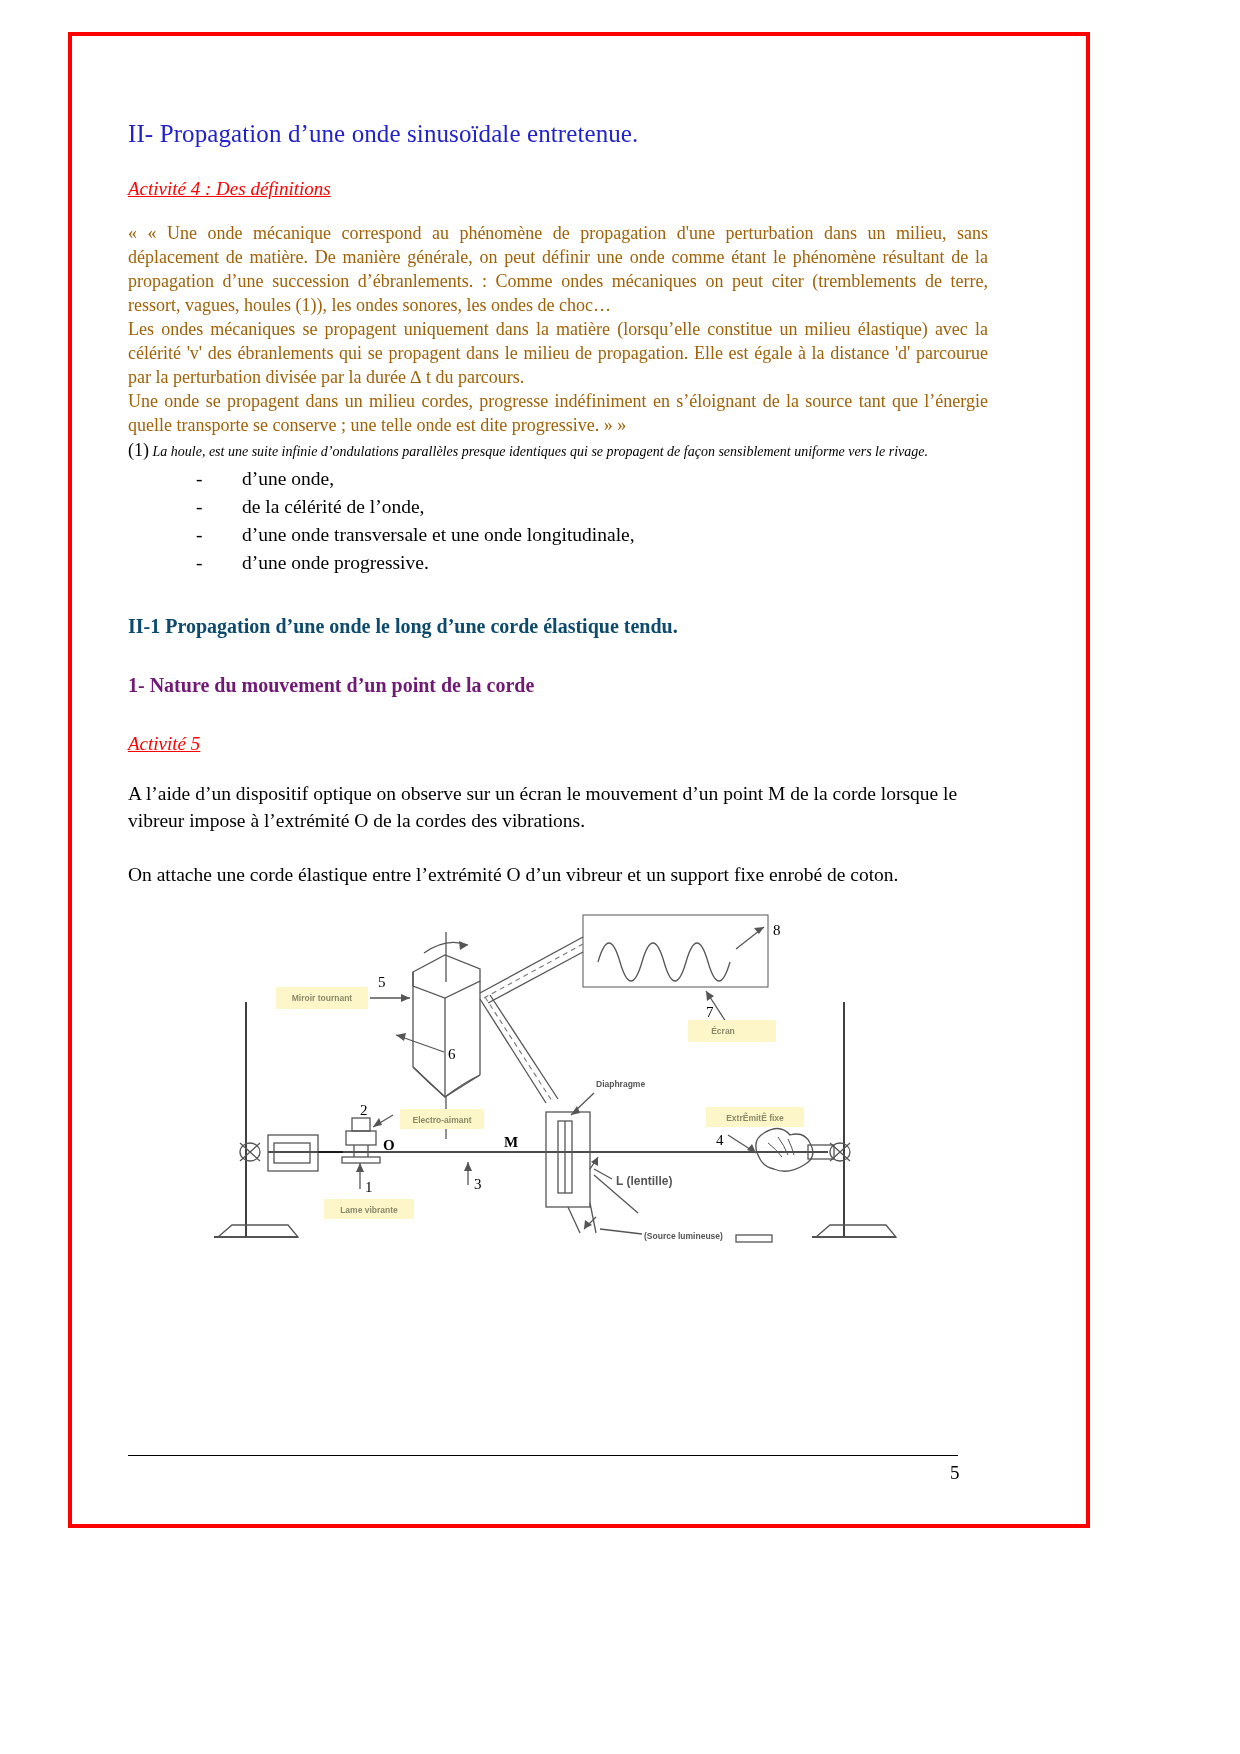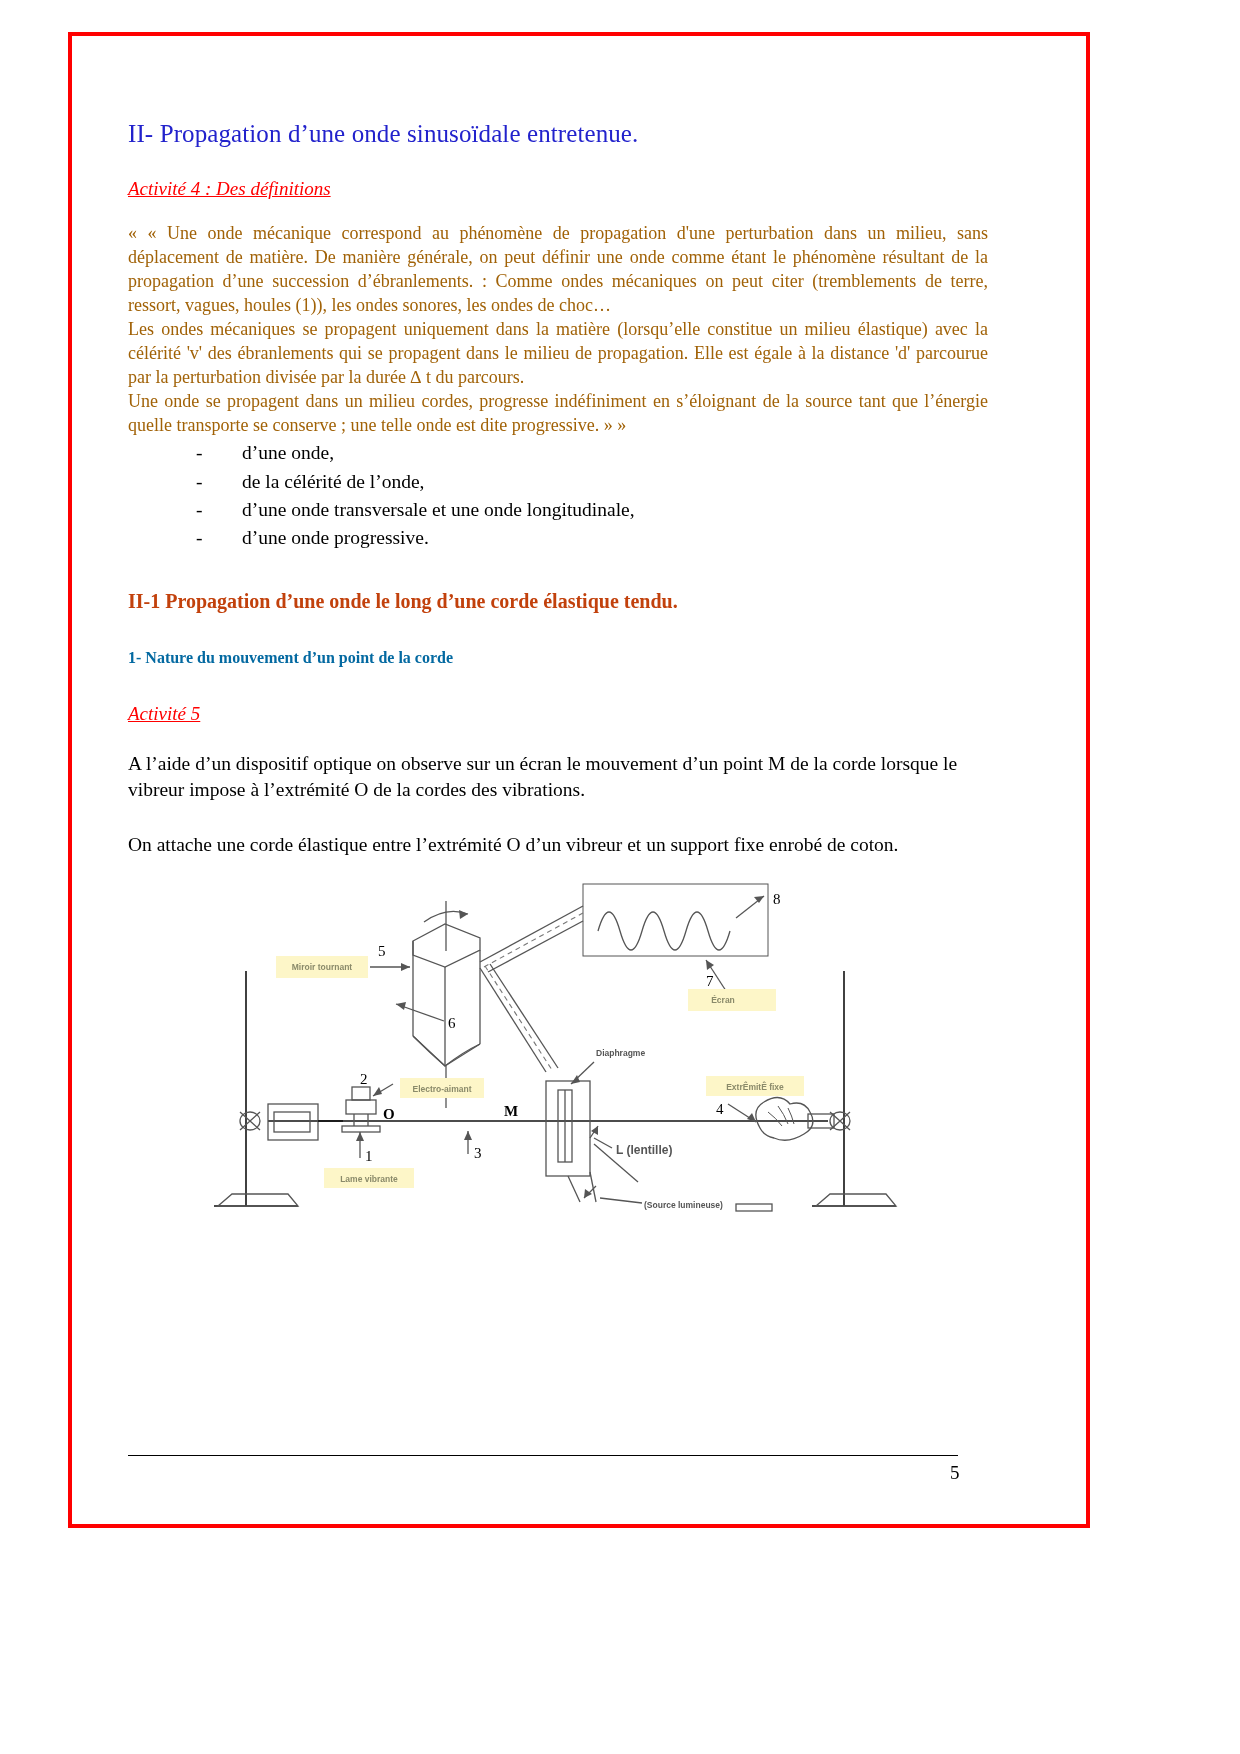--- a/index.html
+++ b/index.html
@@ -61,28 +61,28 @@
   ul.defs {
     list-style:none;
     margin:2px 0 0 0;
     padding:0 0 0 68px;
     font-size:19.5px;
     line-height:1.44;
   }
   ul.defs li { position:relative; padding-left:46px; }
   ul.defs li .dash { position:absolute; left:0; top:0; }
   h2.sub-blue {
-    color:#c2410c;
+    color:#0c4a6e;
     font-size:20px;
     font-weight:bold;
     margin:38px 0 0 0;
   }
   h3.sub-dark {
-    color:#0369a1;
-    font-size:16px;
+    color:#701a75;
+    font-size:20px;
     font-weight:bold;
     margin:36px 0 0 0;
   }
   .activity2 { margin-top:36px; }
   p.para2 {
     font-size:19.5px;
     line-height:1.36;
     margin:28px 0 0 0;
   }
   .figure-wrap {
@@ -123,20 +123,21 @@
   <h1 class="section-title">II- Propagation d’une onde sinusoïdale entretenue.</h1>
 
   <div>
     <span class="activity">Activité 4 : Des définitions</span>
   </div>
 
   <p class="body-text">« « Une onde mécanique correspond au phénomène de propagation d'une perturbation dans un milieu, sans déplacement de matière. De manière générale, on peut définir une onde comme étant le phénomène résultant de la propagation d’une succession d’ébranlements. : Comme ondes mécaniques on peut citer (tremblements de terre, ressort, vagues, houles (1)), les ondes sonores, les ondes de choc…</p>
   <p class="body-text tight">Les ondes mécaniques se propagent uniquement dans la matière (lorsqu’elle constitue un milieu élastique) avec la célérité 'v' des ébranlements  qui se propagent  dans le milieu de propagation. Elle est égale à la distance 'd' parcourue par la perturbation divisée par la durée ∆ t du parcours.</p>
   <p class="body-text tight">Une onde se propagent dans un milieu cordes, progresse indéfiniment en s’éloignant de la source  tant que l’énergie quelle transporte se conserve ; une telle onde est dite progressive. » »</p>
 
+  <p class="footnote"><span class="marker">(1)</span><span> La houle, est une suite infinie d’ondulations parallèles presque identiques qui se propagent de façon sensiblement uniforme vers le rivage.</span></p>
 
 
   <ul class="defs">
     <li><span class="dash">-</span><span>d’une onde,</span></li>
     <li><span class="dash">-</span><span>de la célérité de l’onde,</span></li>
     <li><span class="dash">-</span><span>d’une onde transversale et une onde longitudinale,</span></li>
     <li><span class="dash">-</span><span>d’une onde progressive.</span></li>
   </ul>
 
   <h2 class="sub-blue">II-1 Propagation d’une onde le long d’une corde élastique tendu.</h2>

